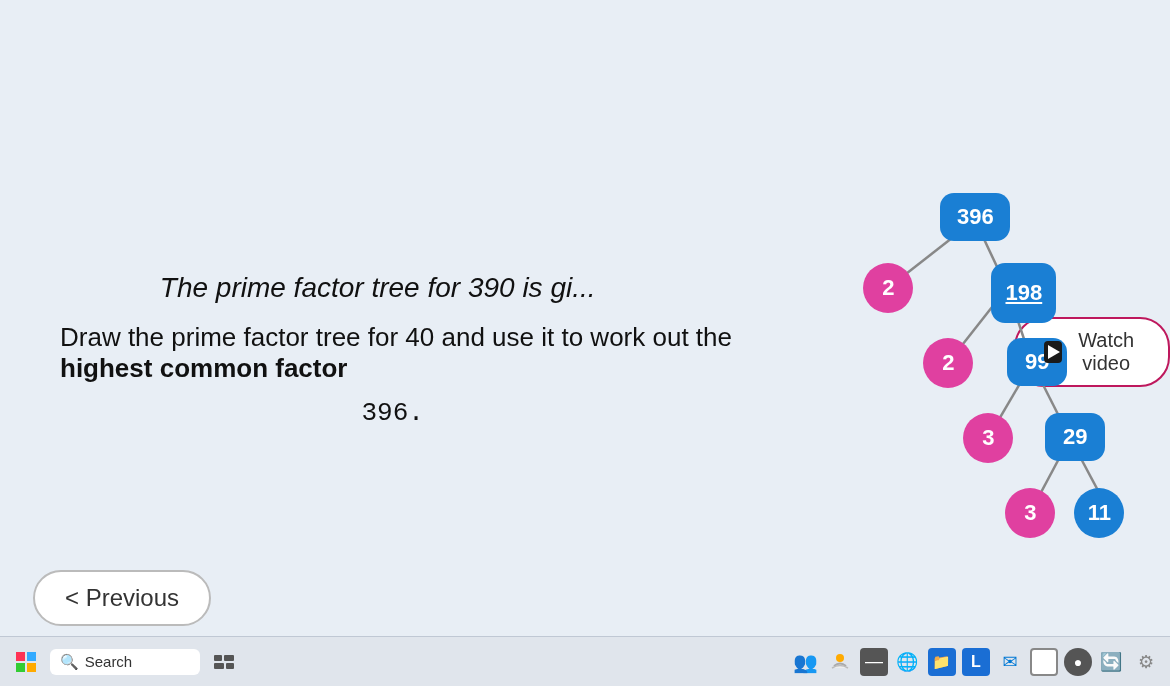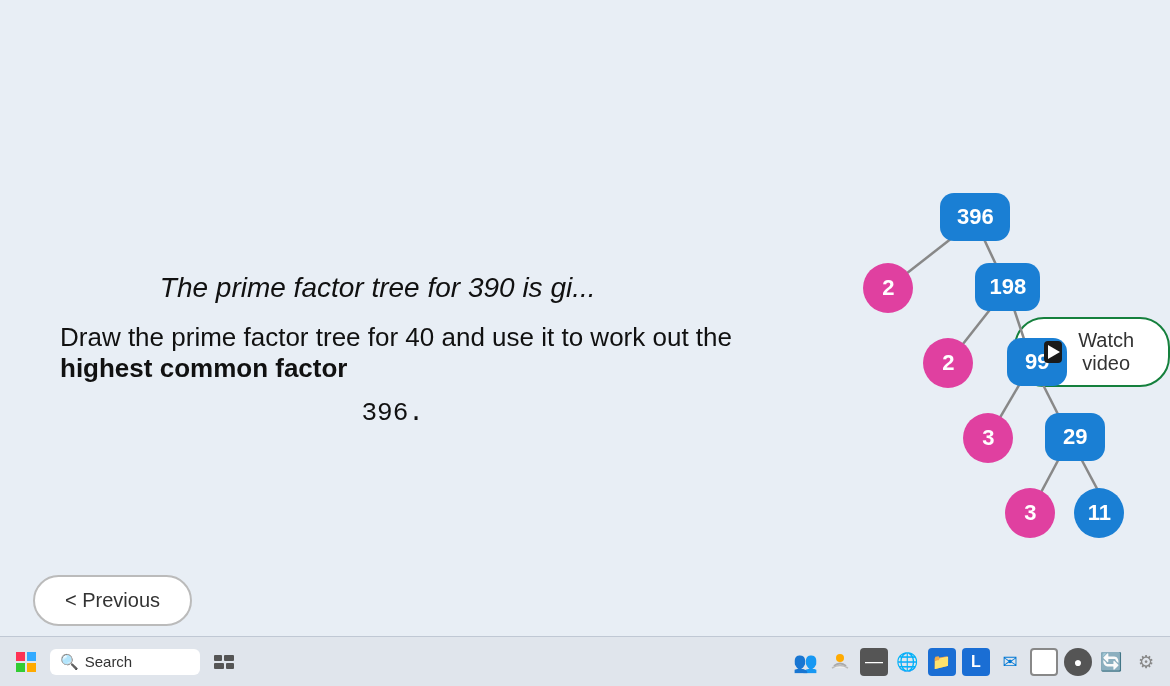--- a/index.html
+++ b/index.html
@@ -121,21 +121,21 @@
       width: 50px;
       height: 50px;
     }
 
     
     .watch-video-btn {
       display: flex;
       align-items: center;
       justify-content: center;
       background: white;
-      border: 2px solid #15803d;
+      border: 2px solid #be185d;
       border-radius: 30px;
       padding: 10px 28px;
       font-size: 20px;
       color: #333;
       cursor: pointer;
       margin-top: 18px;
       gap: 10px;
     }
 
     .watch-video-btn .video-icon {
@@ -161,21 +161,21 @@
 
     
     .prev-btn {
       position: absolute;
       bottom: 60px;
       left: 33px;
       background: white;
       border: 2px solid #bbb;
       border-radius: 30px;
       padding: 12px 30px;
-      font-size: 20px;
+      font-size: 24px;
       color: #333;
       cursor: pointer;
       display: flex;
       align-items: center;
       gap: 6px;
     }
 
     
     .taskbar {
       position: absolute;
@@ -278,21 +278,21 @@
 
       <line x1="315" y1="255" x2="275" y2="330" stroke="#888" stroke-width="2.5"></line>
 
       <line x1="315" y1="255" x2="355" y2="330" stroke="#888" stroke-width="2.5"></line>
     </svg>
 
     <div class="node node-rect node-lg" style="left:185px; top:10px; width:70px; height:48px;">396</div>
 
     <div class="node node-pink node-sm" style="left:108px; top:80px; width:50px; height:50px;">2</div>
 
-    <div class="node node-rect node-md" style="left:220px; top:80px; width:65px; height:48px;">198</div>
+    <div class="node node-rect node-md" style="left:236px; top:80px; width:65px; height:60px;text-decoration:underline;">198</div>
 
     <div class="node node-pink node-sm" style="left:168px; top:155px; width:50px; height:50px;">2</div>
 
     <div class="node node-rect node-md" style="left:252px; top:155px; width:60px; height:48px;">99</div>
 
     <div class="node node-pink node-sm" style="left:208px; top:230px; width:50px; height:50px;">3</div>
 
     <div class="node node-rect node-md" style="left:290px; top:230px; width:60px; height:48px;">29</div>
 
     <div class="node node-pink node-sm" style="left:250px; top:305px; width:50px; height:50px;">3</div>

